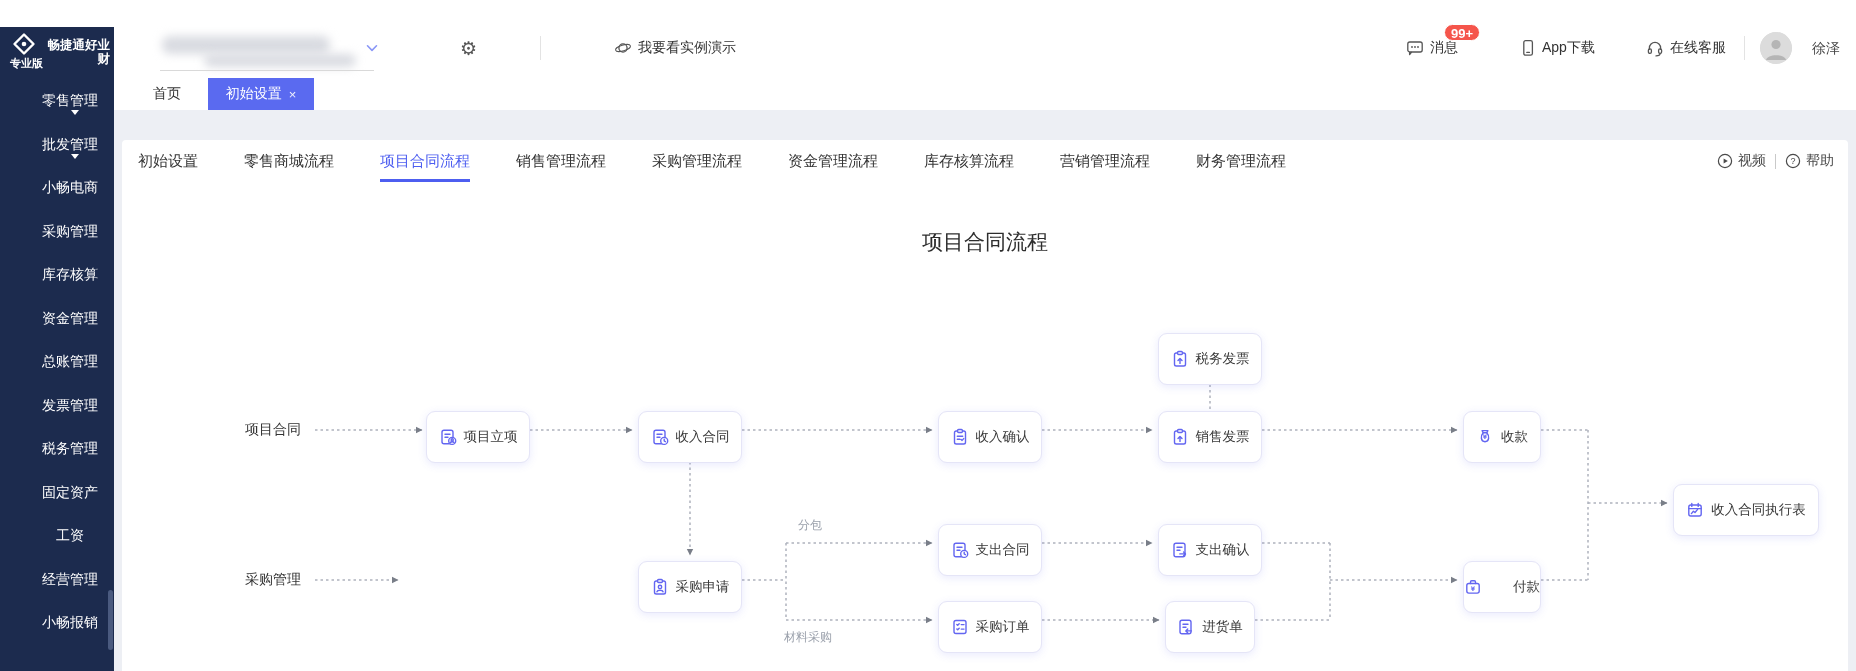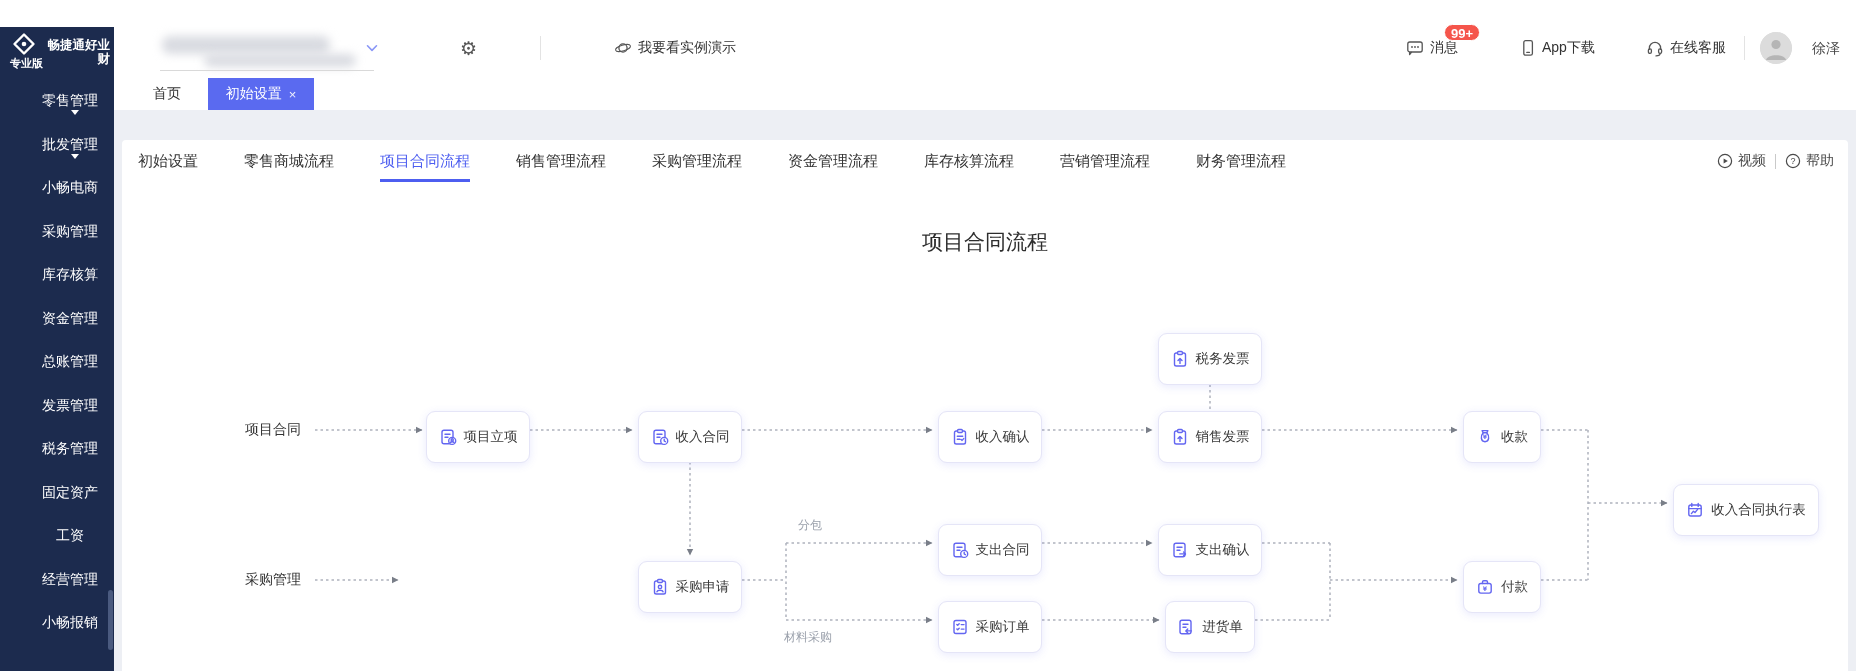--- a/index.html
+++ b/index.html
@@ -353,21 +353,21 @@
 
   <div class="node" style="left:1043px; top:461px; width:90px;">
     <svg width="18" height="18" viewBox="0 0 18 18" fill="none" stroke="#6366f1" stroke-width="1.4" stroke-linecap="round" stroke-linejoin="round">
       <rect x="3" y="2.2" width="11" height="13.6" rx="2"></rect>
         <path d="M6 6.2h5M6 9.2h3"></path>
       <path d="M14.4 12.9H8.8M10.7 11l-1.9 1.9 1.9 1.9"></path>
     </svg>
     <span>进货单</span>
   </div>
 
-  <div class="node" style="left:1341px; top:421px; width:78px;">
+  <div class="node" style="left:1341px; top:421px; width:78px;justify-content:space-between;">
     <svg width="18" height="18" viewBox="0 0 18 18" fill="none" stroke="#6366f1" stroke-width="1.4" stroke-linecap="round" stroke-linejoin="round">
       <rect x="2.8" y="5.5" width="12.4" height="9.6" rx="2"></rect>
       <path d="M6.5 5.5V4a1.2 1.2 0 011.2-1.2h2.6A1.2 1.2 0 0111.5 4v1.5"></path>
       <text x="9" y="12.8" font-size="6.2" text-anchor="middle" fill="#6366f1" stroke="none" font-weight="bold" font-family="DejaVu Sans,sans-serif">¥</text>
     </svg>
     <span>付款</span>
   </div>
 
   <div class="node" style="left:1551px; top:344px; width:146px;">
     <svg width="18" height="18" viewBox="0 0 18 18" fill="none" stroke="#6366f1" stroke-width="1.4" stroke-linecap="round" stroke-linejoin="round">

